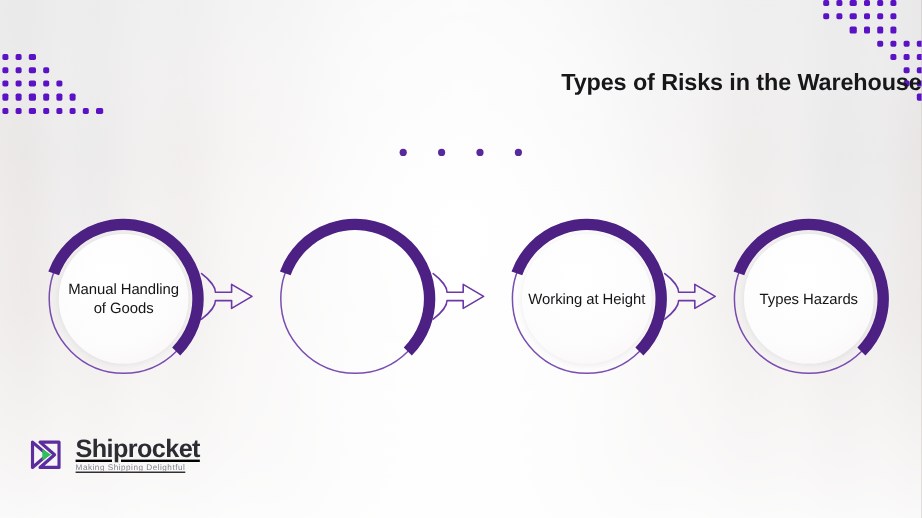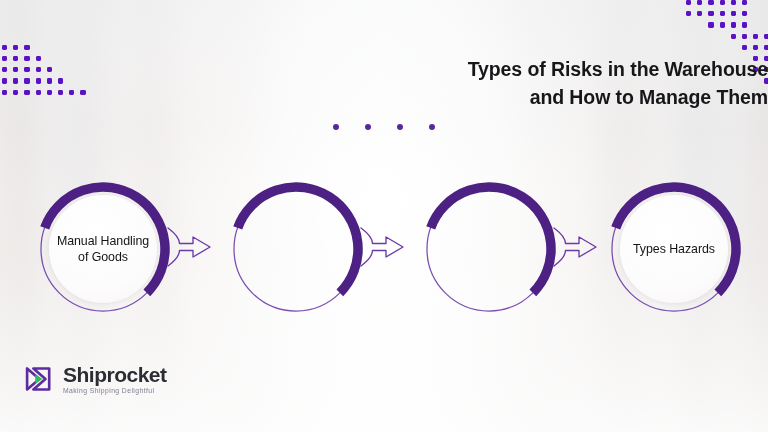--- a/index.html
+++ b/index.html
@@ -89,21 +89,21 @@
   }
   .node .label {
     font-size:12.4px; color:#151518; line-height:1.33;
     text-align:center; padding:0 5px; letter-spacing:-0.05px;
   }
   .arrow { position:absolute; top:44px; }
 
   
   #logo { position:absolute; left:22px; top:362px; display:flex; align-items:center; gap:7px; }
   #logo .mark { width:34px; height:34px; flex:none; }
-  #logo .words { display:flex; flex-direction:column; }
+  #logo .words { display:flex; flex-direction:column;text-decoration:underline; }
   #logo .brand { font-size:21px; font-weight:bold; color:#2c2c33; letter-spacing:-0.5px; line-height:1.02; }
   #logo .tag { font-size:6.8px; color:#7e7e8c; letter-spacing:0.42px; margin-top:2px; }
 </style>
 </head>
 <body>
 
 <div id="stage">
 
   <div class="bg-photo"></div>
   <div class="bg-tints"></div>
@@ -165,21 +165,20 @@
       <span class="cell" style="background: rgb(90, 18, 196); left: 67.2px; top: 56px;"></span>
       <span class="cell" style="background: rgb(90, 18, 196); left: 78.4px; top: 56px;"></span>
       <span class="cell" style="background: rgb(90, 18, 196); left: 67.2px; top: 67.2px;"></span>
       <span class="cell" style="background: rgb(90, 18, 196); left: 78.4px; top: 67.2px;"></span>
       <span class="cell" style="background: rgb(90, 18, 196); left: 78.4px; top: 78.4px;"></span>
     </div>
 
   <div id="title-block">
     <h1>
       <span>Types of Risks in the Warehouse</span><br>
-      <span>and How to Manage Them</span>
     </h1>
   </div>
 
   <div id="divider-dots">
       <i style="background: rgb(89, 41, 156);"></i>
       <i style="background: rgb(89, 41, 156);"></i>
       <i style="background: rgb(89, 41, 156);"></i>
       <i style="background: rgb(89, 41, 156);"></i>
     </div>
 
@@ -197,20 +196,23 @@
         <svg class="ring-svg" width="140" height="136" viewBox="0 0 140 136">
           <circle cx="68" cy="68" r="62" fill="none" stroke="#6b3aa8" stroke-width="1.25" opacity="0.9"></circle>
           <path d="M 9.74 46.79 A 62 62 0 1 1 111.84 111.84" fill="none" stroke="#4d2083" stroke-width="9.5" stroke-linecap="butt"></path>
         </svg>
       </div>
       <div class="node" style="left: 421px;">
         <svg class="ring-svg" width="140" height="136" viewBox="0 0 140 136">
           <circle cx="68" cy="68" r="62" fill="none" stroke="#6b3aa8" stroke-width="1.25" opacity="0.9"></circle>
           <path d="M 9.74 46.79 A 62 62 0 1 1 111.84 111.84" fill="none" stroke="#4d2083" stroke-width="9.5" stroke-linecap="butt"></path>
         </svg>
+        <div class="inner">
+          <div class="label">Working at Height</div>
+        </div>
       </div>
       <div class="node" style="left: 606px;">
         <svg class="ring-svg" width="140" height="136" viewBox="0 0 140 136">
           <circle cx="68" cy="68" r="62" fill="none" stroke="#6b3aa8" stroke-width="1.25" opacity="0.9"></circle>
           <path d="M 9.74 46.79 A 62 62 0 1 1 111.84 111.84" fill="none" stroke="#4d2083" stroke-width="9.5" stroke-linecap="butt"></path>
         </svg>
         <div class="inner">
           <div class="label">Types Hazards</div>
         </div>
       </div>

